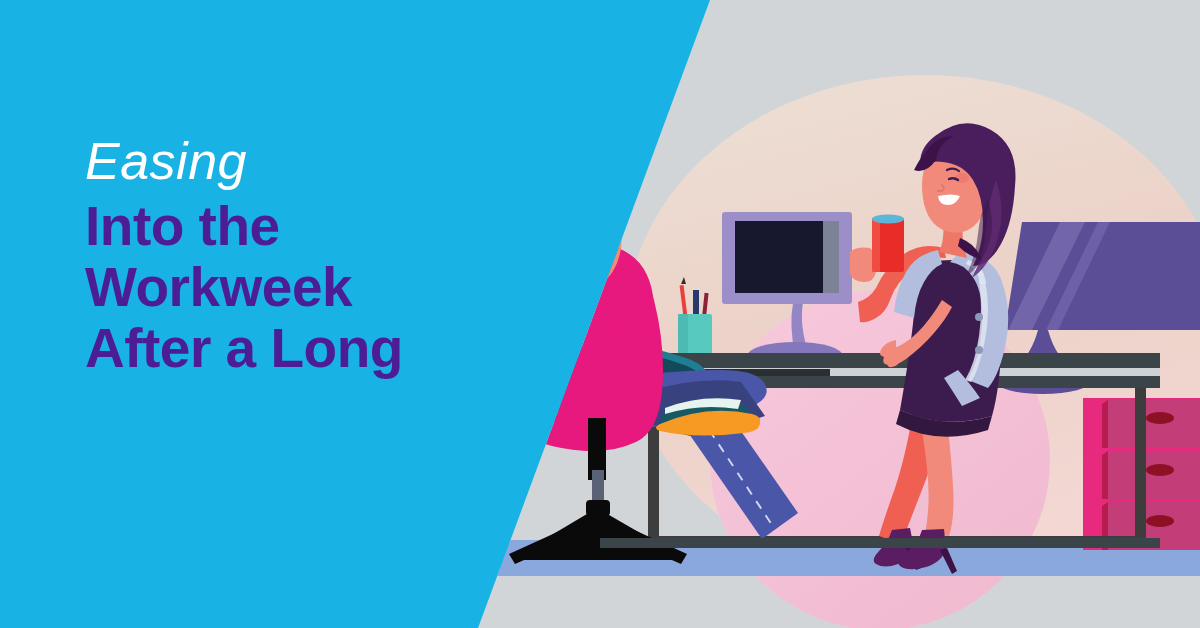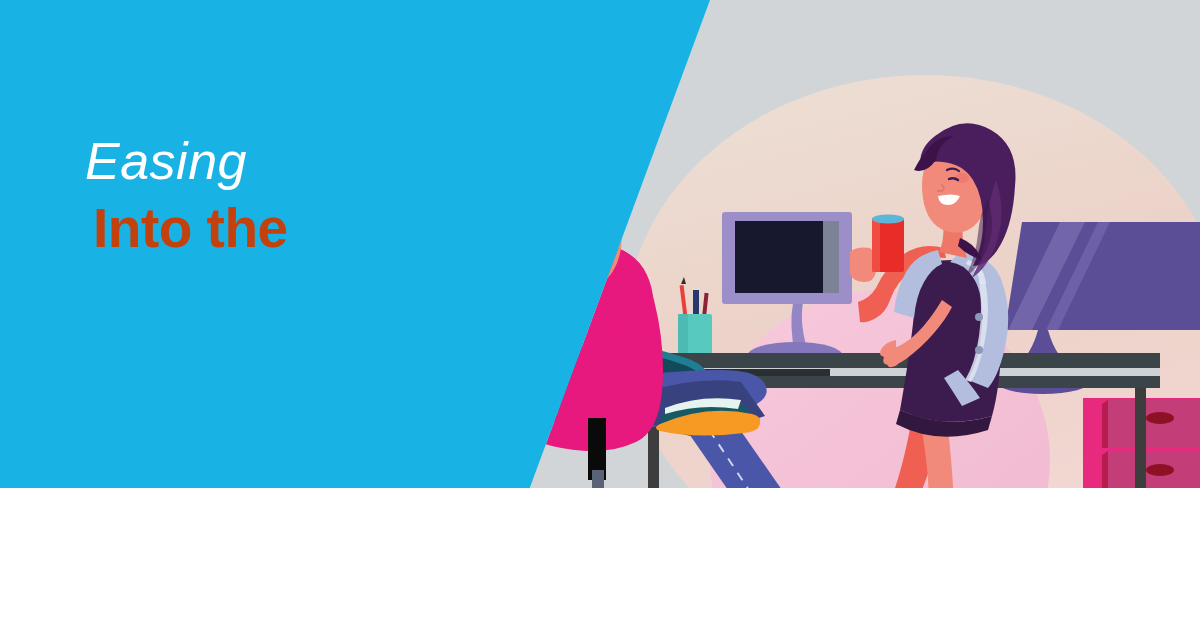--- a/index.html
+++ b/index.html
@@ -1,19 +1,19 @@
 <!DOCTYPE html>
 <html><head>
 <meta charset="utf-8">
 <style>
   html,body{margin:0;padding:0;background:#fff;}
   body{font-family:"Liberation Sans", sans-serif;}
   #canvas{
     position:relative;
-    width:1200px;height:488px;
+    width:1200px;height:628px;
     overflow:hidden;
     background:#d2d5d8;
   }
   #canvas svg{display:block;width:1200px;height:628px;}
   .headline-wrap{
     position:absolute;
     left:85px;top:132px;
     width:400px;
     pointer-events:none;
   }
@@ -26,22 +26,22 @@
     color:#ffffff;
     letter-spacing:0.5px;
     margin:0 0 6px 0;
     white-space:nowrap;
   }
   .headline{
     font-family:"Liberation Sans", sans-serif;
     font-weight:700;
     font-size:55px;
     line-height:61px;
-    color:#c2410c;
-    margin:8px;
+    color:#4c1d95;
+    margin:0;
     letter-spacing:-0.5px;
   }
   .headline span{display:block;}
 </style>
 </head>
 <body>
 
 <div id="canvas">
 
   <svg viewBox="0 0 1200 628" xmlns="http://www.w3.org/2000/svg">
@@ -236,16 +236,18 @@
 
       <polygon points="0,0 710,0 478,628 0,628" fill="#19b2e4"></polygon>
 
     </g>
   </svg>
 
   <div class="headline-wrap">
     <div class="eyebrow">Easing</div>
     <div class="headline">
       <span>Into the</span>
+      <span>Workweek</span>
+      <span>After a Long</span>
     </div>
   </div>
 
 </div>
 
 </body></html>

